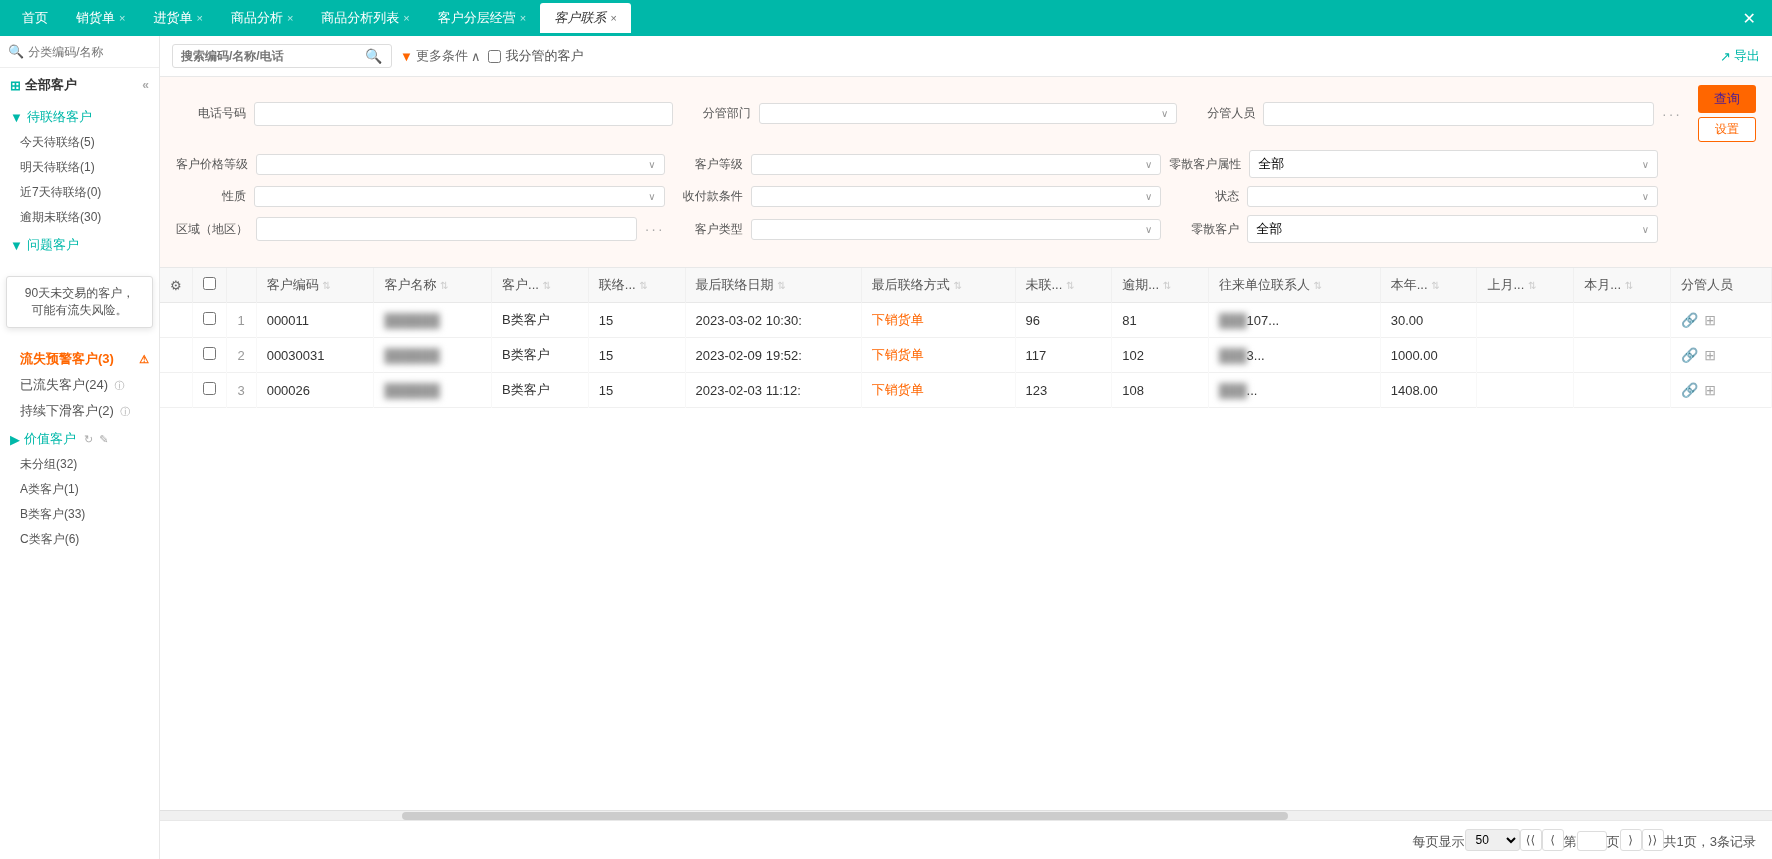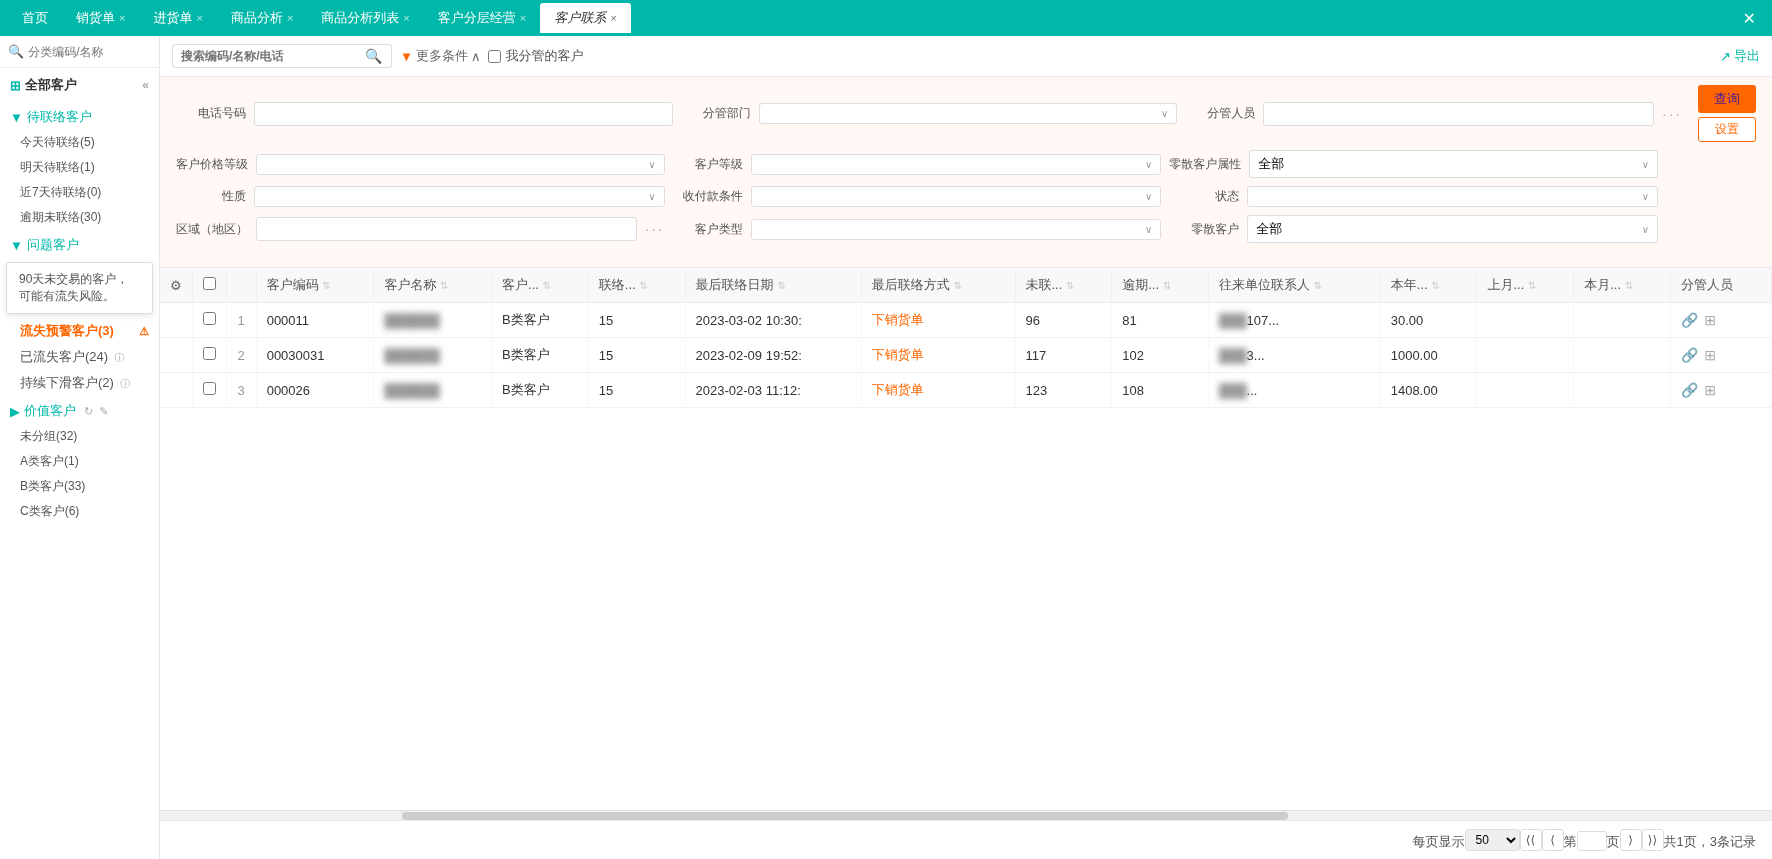--- a/index.html
+++ b/index.html
@@ -107,23 +107,24 @@
       color: #ff6600;
       font-weight: bold;
     }
 
     .tooltip-box {
       background: white;
       border: 1px solid #ddd;
       padding: 8px 12px;
       font-size: 12px;
       color: #555;
-      margin: 4px 6px;
+      margin: 18px 6px;
       border-radius: 3px;
       box-shadow: 0 2px 6px rgba(0,0,0,0.1);
+      text-align: center;
     }
 
     
     .content-area {
       flex: 1;
       display: flex;
       flex-direction: column;
       overflow: hidden;
     }
 

